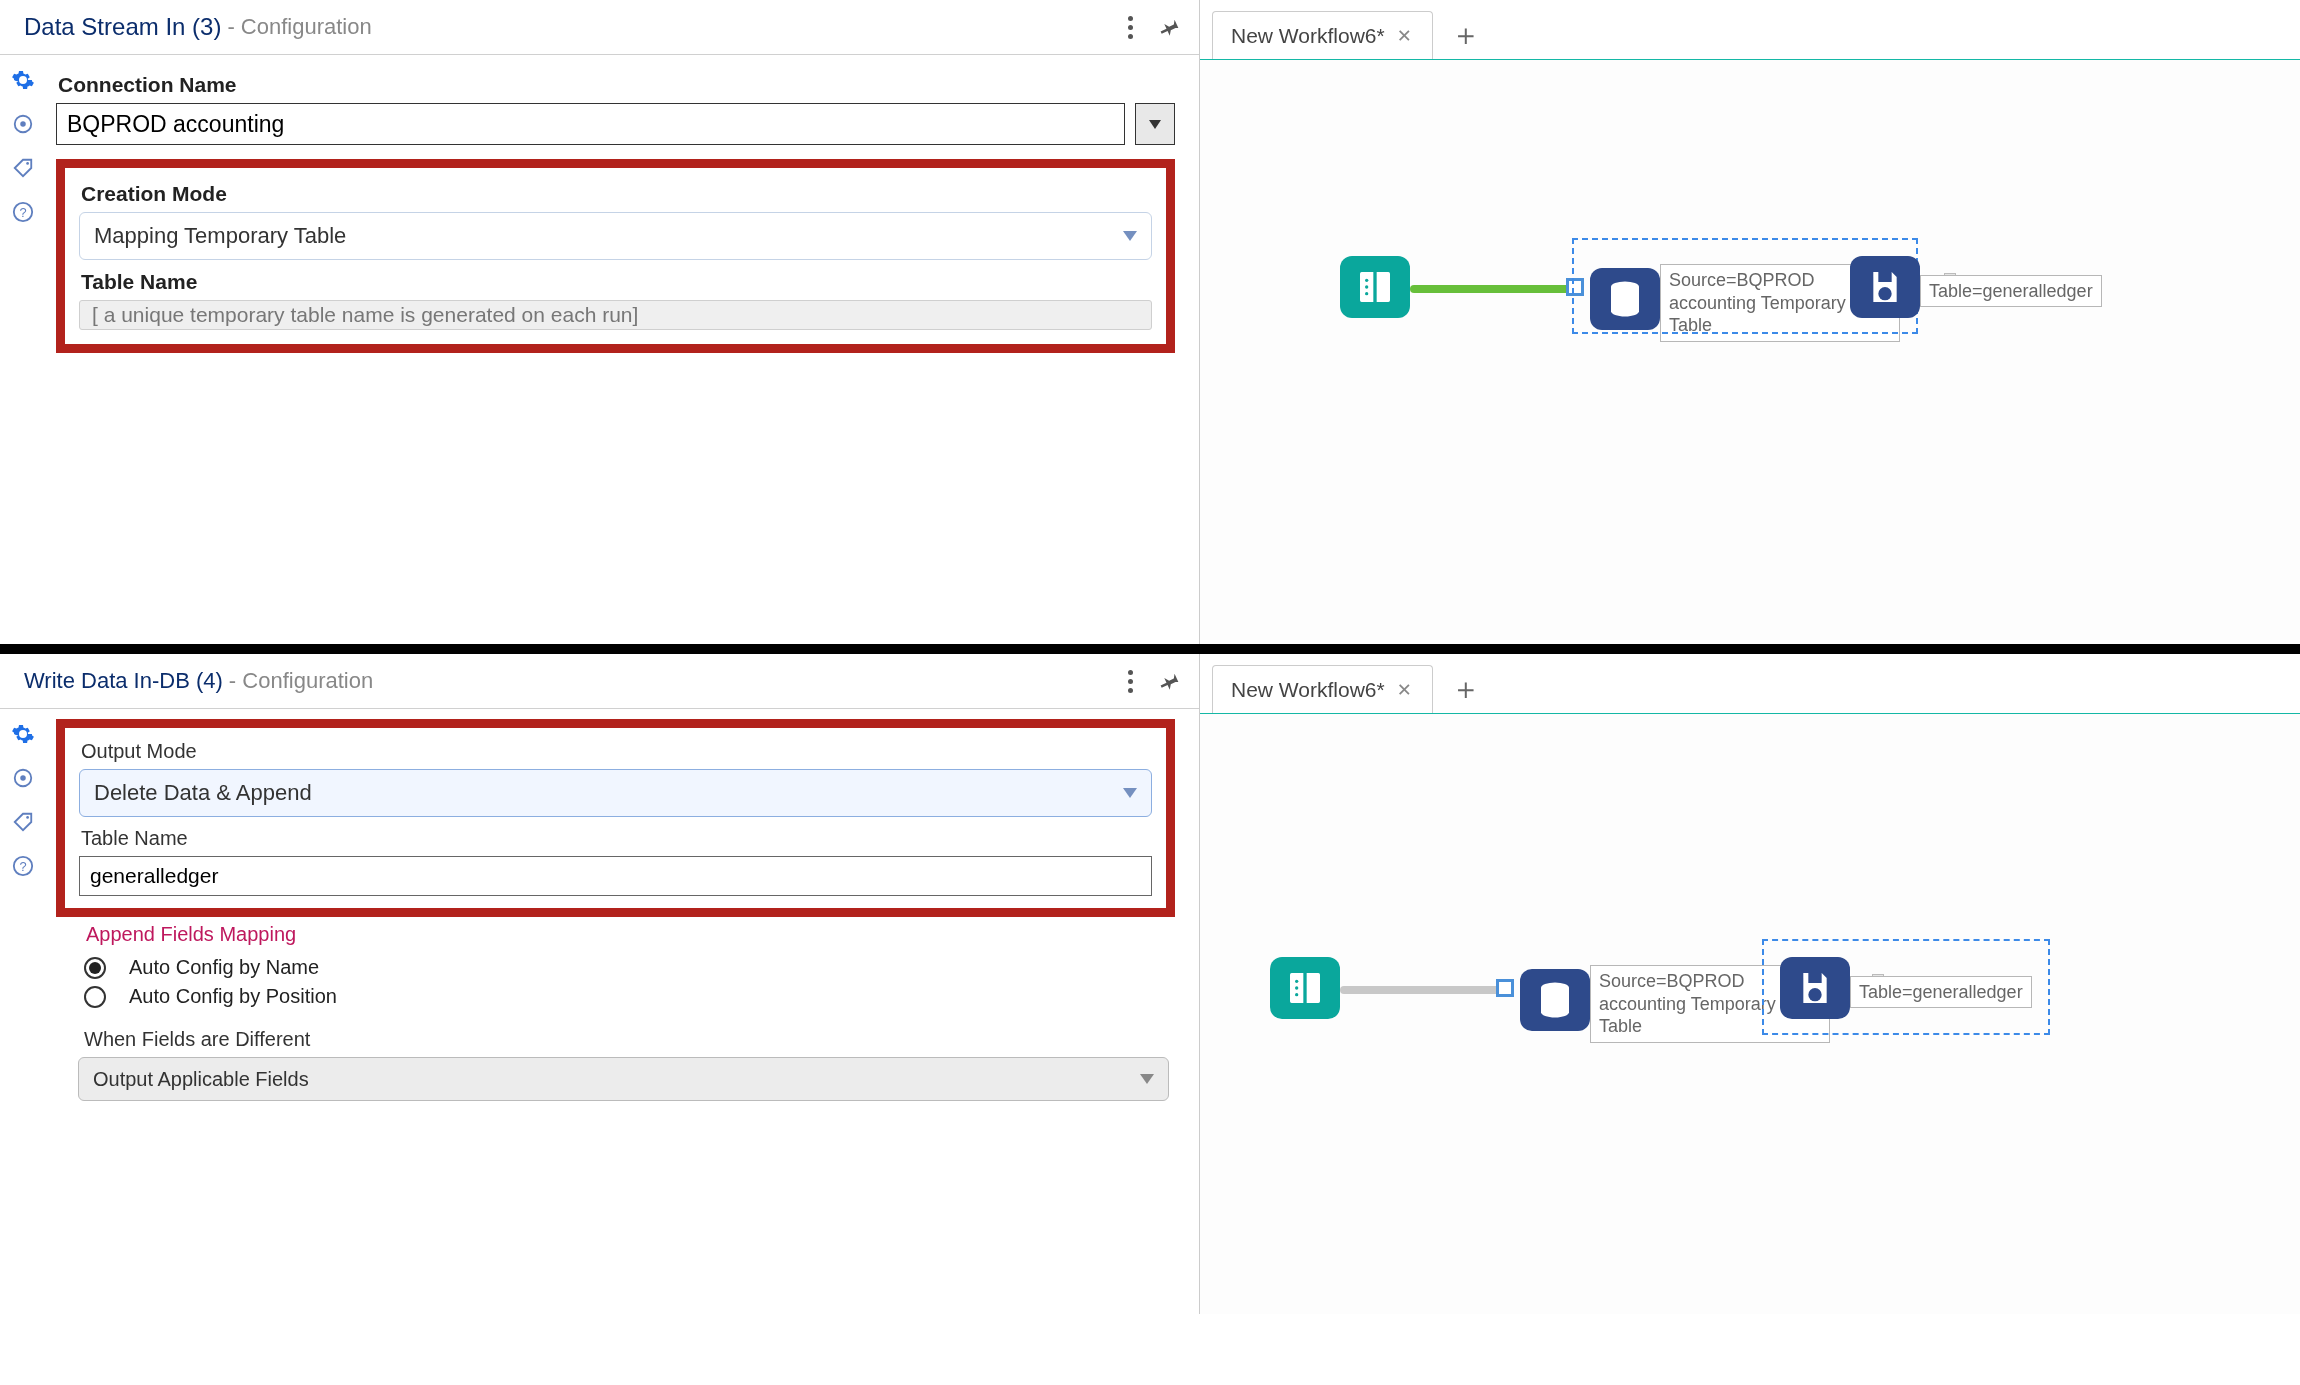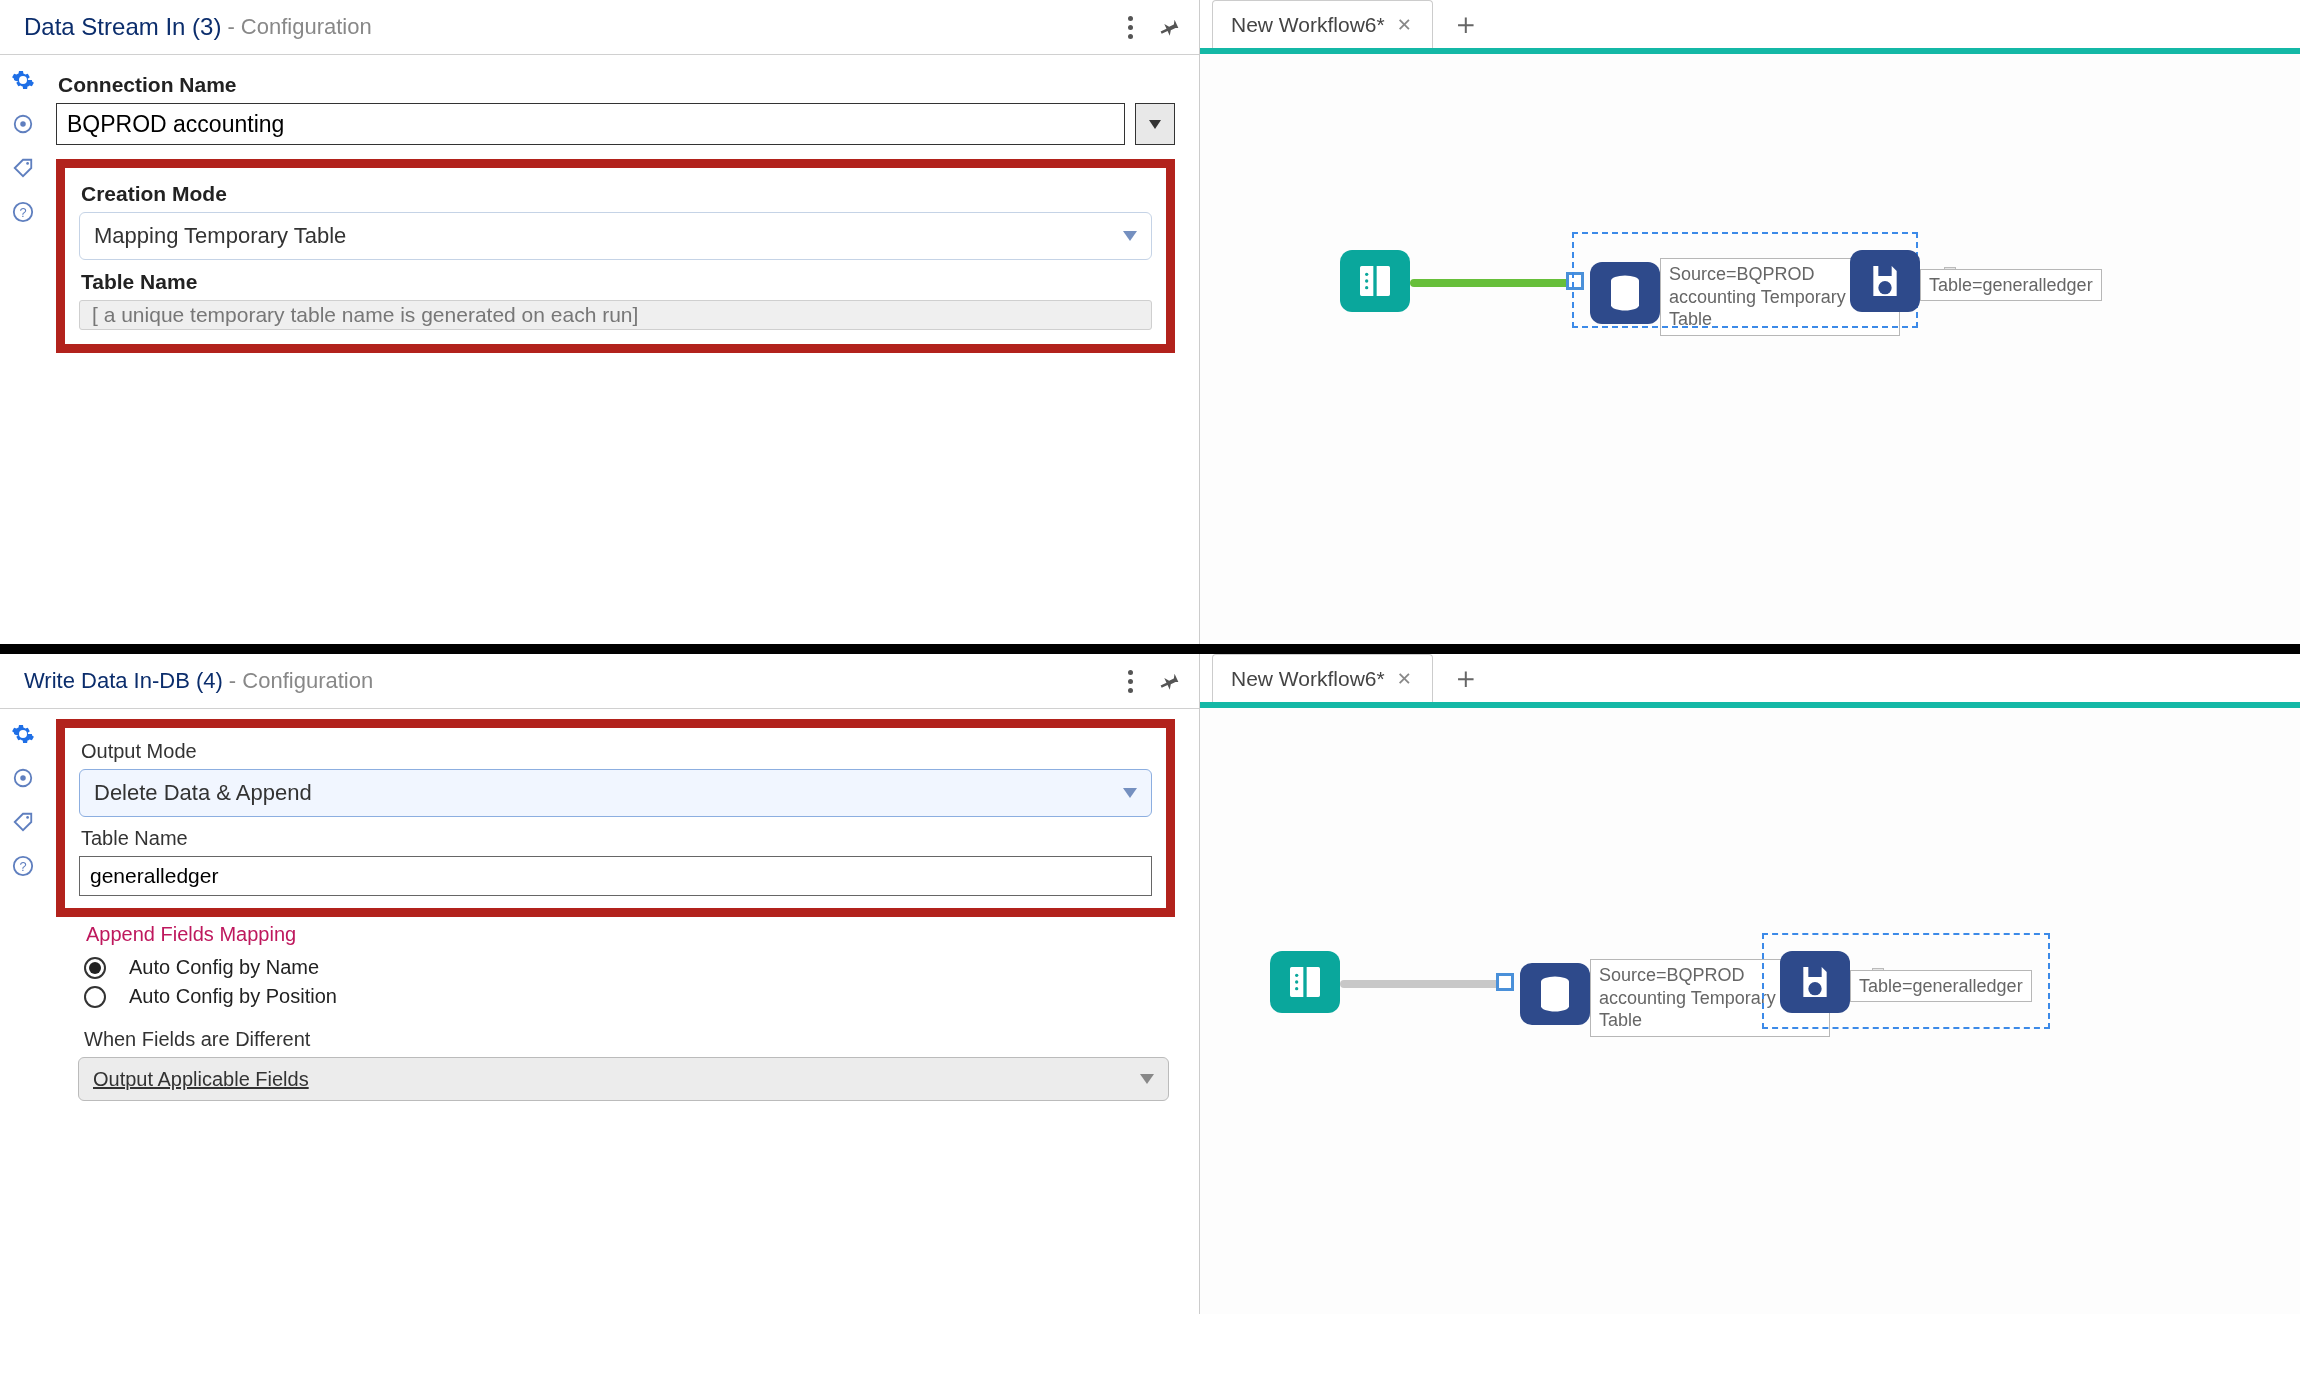--- a/index.html
+++ b/index.html
@@ -235,24 +235,24 @@
     content:"";width:12px;height:12px;background:#222;border-radius:50%;
   }
 
   
   .canvas-pane {
     flex:1;
     display:flex;
     flex-direction:column;
   }
   .tabbar {
-    height:54px;
+    height:60px;
     display:flex;
     align-items:flex-end;
-    border-bottom:6px solid #14b8a6;
+    border-bottom:1px solid #14b8a6;
     padding-left:12px;
     gap:4px;
   }
   .tab {
     height:48px;
     padding:0 18px;
     display:flex;align-items:center;gap:10px;
     border:1px solid #ccc;
     border-bottom:none;
     background:#fff;
@@ -534,21 +534,21 @@
         <div class="radio-row">
           <span class="radio checked"></span>
           <span>Auto Config by Name</span>
         </div>
         <div class="radio-row">
           <span class="radio"></span>
           <span>Auto Config by Position</span>
         </div>
 
         <div class="field-label normal" style="font-size:20px; margin:20px 0 6px 28px;">When Fields are Different</div>
-        <div style="margin-left:22px; margin-right:6px;text-decoration:underline;">
+        <div style="margin-left:22px; margin-right:6px;">
           <div class="select-like gray">
             <span>Output Applicable Fields</span>
             <span class="chev" style="border-top-color:#888;"></span>
           </div>
         </div>
       </div>
     </div>
   </div>
 
   <div class="canvas-pane">

